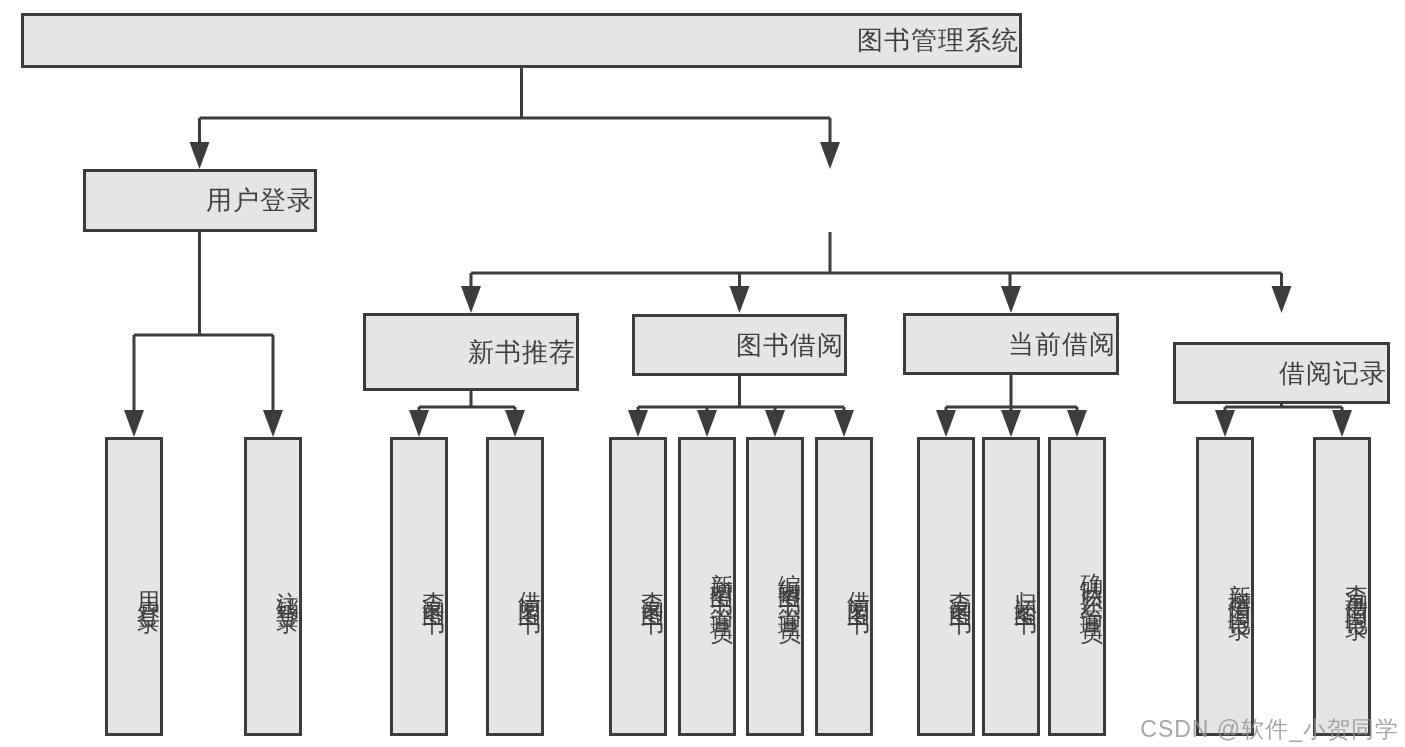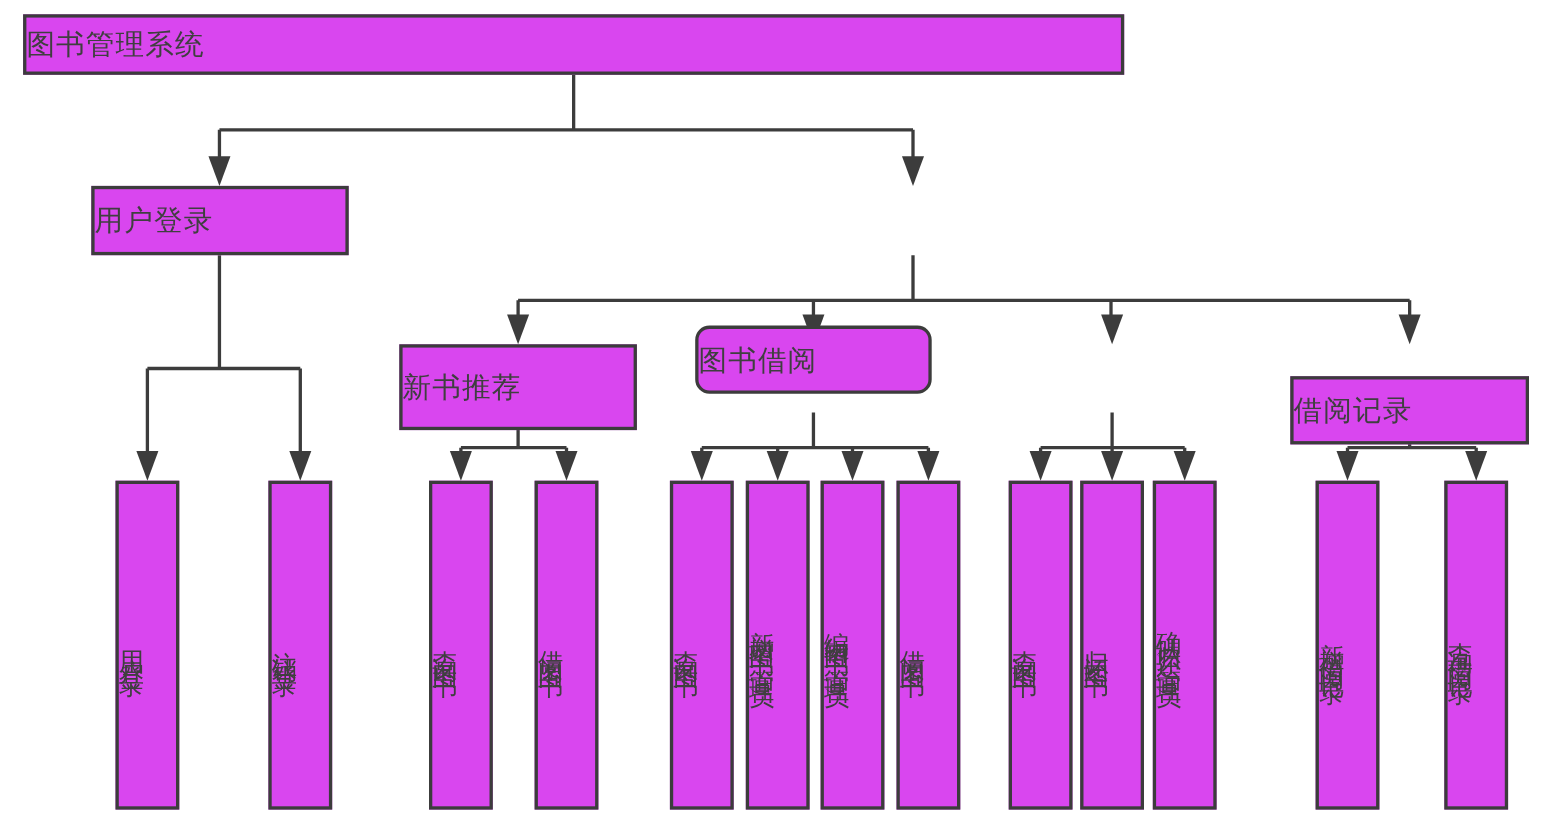--- a/index.html
+++ b/index.html
@@ -13,25 +13,25 @@
   }
   svg.connectors {
     position: absolute;
     left: 0; top: 0;
     width: 1405px; height: 747px;
     z-index: 1;
   }
   .node {
     position: absolute;
     box-sizing: border-box;
-    background: #d946ef;
+    background: #e5e5e5;
     border: 3px solid #3c3c3c;
     display: flex;
     align-items: center;
-    justify-content: flex-start;
+    justify-content: flex-end;
     color: #3f3f3f;
     z-index: 2;
   }
   .hlabel {
     font-size: 26px;
     letter-spacing: 1px;
     white-space: nowrap;
     color: #3f3f3f;
   }
   .root-label { font-size: 26px; }
@@ -97,22 +97,25 @@
     <span class="hlabel root-label">图书管理系统</span>
   </div>
 
   <div class="node" style="left:83px; top:169px; width:234px; height:63px;">
     <span class="hlabel">用户登录</span>
   </div>
 
   <div class="node" style="left:363px; top:313px; width:216px; height:78px;">
     <span class="hlabel">新书推荐</span>
   </div>
-  <div class="node" style="left:632px; top:296px; width:215px; height:62px;border-radius:13px;">
+  <div class="node" style="left:632px; top:314px; width:215px; height:62px;">
     <span class="hlabel">图书借阅</span>
+  </div>
+  <div class="node" style="left:903px; top:313px; width:216px; height:62px;">
+    <span class="hlabel">当前借阅</span>
   </div>
   <div class="node" style="left:1173px; top:313px; width:217px; height:62px;margin-top:29px;">
     <span class="hlabel">借阅记录</span>
   </div>
 
   <div class="node" style="left:105px; top:437px; width:58px; height:299px;">
     <span class="vtext">用户登录</span>
   </div>
   <div class="node" style="left:244px; top:437px; width:58px; height:299px;">
     <span class="vtext">注销登录</span>
@@ -148,14 +151,15 @@
     <span class="vtext">确认归还（管理员）</span>
   </div>
 
   <div class="node" style="left:1196px; top:437px; width:58px; height:299px;">
     <span class="vtext">新增借阅记录</span>
   </div>
   <div class="node" style="left:1313px; top:437px; width:58px; height:299px;">
     <span class="vtext">查询借阅记录</span>
   </div>
 
+  <div class="watermark">CSDN @软件_小贺同学</div>
 
 </div>
 
 </body></html>

